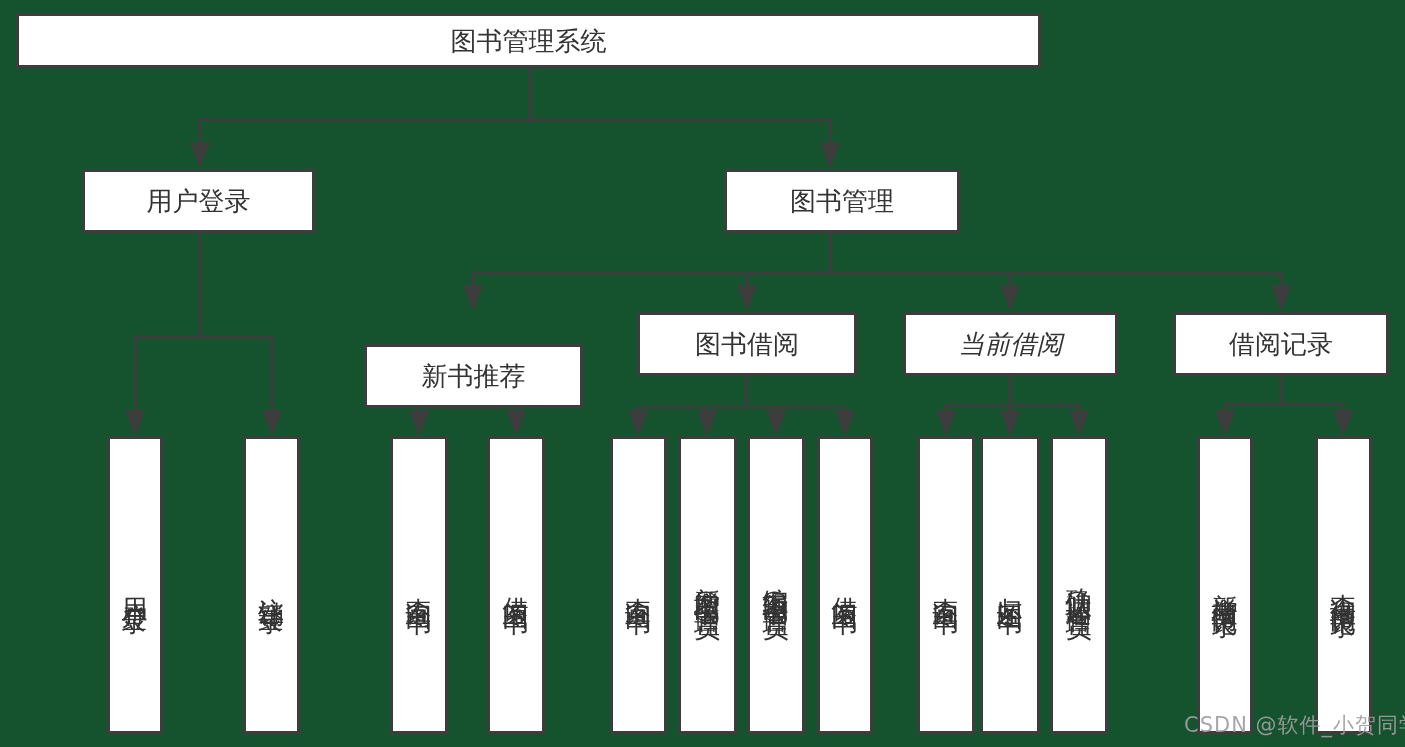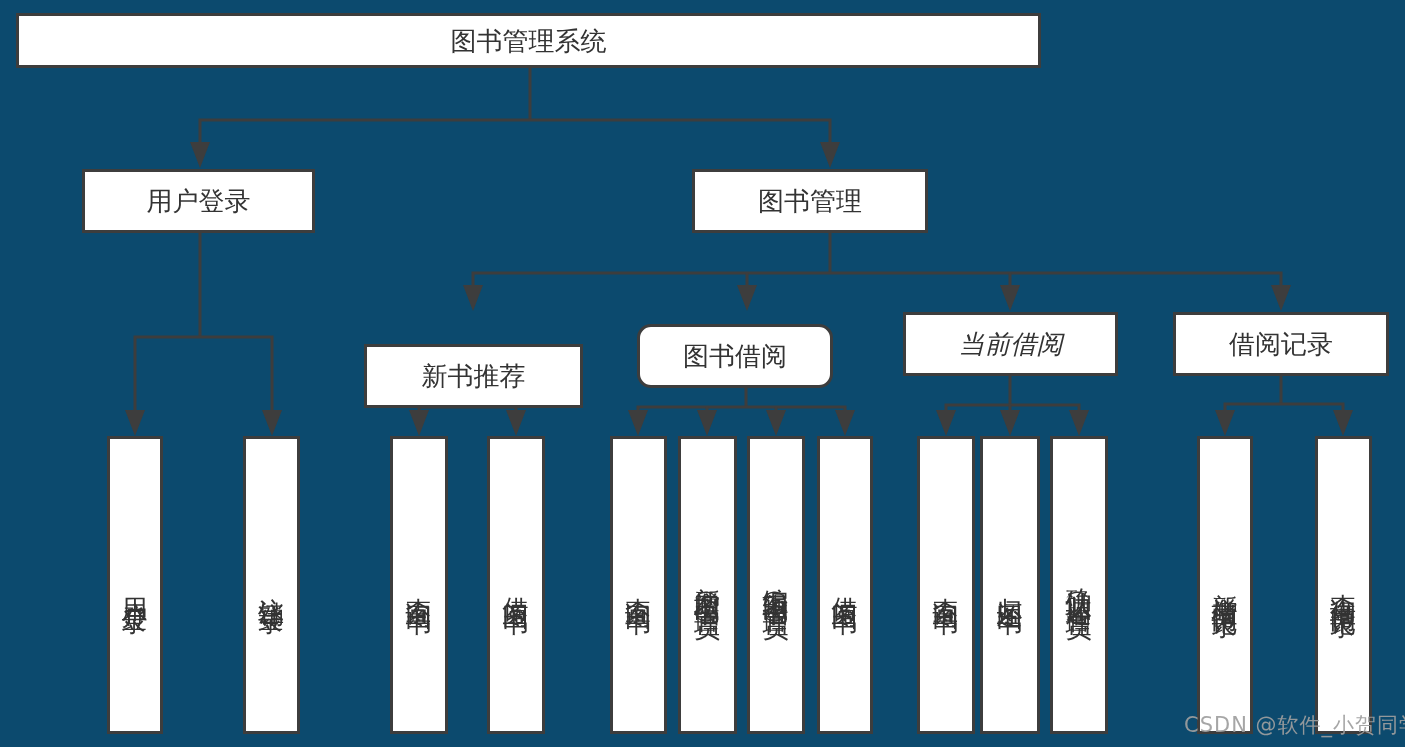--- a/index.html
+++ b/index.html
@@ -1,20 +1,20 @@
 <!DOCTYPE html>
 <html><head>
 <meta charset="utf-8">
 <style>
   html, body { margin: 0; padding: 0; background: #ffffff; }
   #canvas {
     position: relative;
     width: 1405px;
     height: 747px;
-    background: #0c4a6e;
+    background: #14532d;
     font-family: "DejaVu Sans", "Liberation Sans", sans-serif;
     overflow: hidden;
   }
   #connectors {
     position: absolute;
     left: 0; top: 0;
     width: 1405px; height: 747px;
   }
   .node {
     position: absolute;
@@ -98,24 +98,24 @@
       <polygon points="1000,410 1020,410 1010,436"></polygon>
       <polygon points="1069,410 1089,410 1079,436"></polygon>
       <polygon points="1215,410 1235,410 1225,436"></polygon>
       <polygon points="1333,410 1353,410 1343,436"></polygon>
     </g>
   </svg>
 
   <div class="node" style="left:16px; top:13px; width:1025px; height:55px;">图书管理系统</div>
 
   <div class="node" style="left:82px; top:169px; width:233px; height:64px;">用户登录</div>
-  <div class="node" style="left:692px; top:169px; width:236px; height:64px;">图书管理</div>
+  <div class="node" style="left:724px; top:169px; width:236px; height:64px;">图书管理</div>
 
   <div class="node" style="left:364px; top:312px; width:219px; height:64px;margin-top:32px;">新书推荐</div>
-  <div class="node" style="left:637px; top:324px; width:196px; height:64px;border-radius:14px;">图书借阅</div>
+  <div class="node" style="left:637px; top:312px; width:220px; height:64px;">图书借阅</div>
   <div class="node" style="left:903px; top:312px; width:215px; height:64px;font-style:italic;">当前借阅</div>
   <div class="node" style="left:1173px; top:312px; width:216px; height:64px;">借阅记录</div>
 
   <div class="node vertical" style="left:107px; top:436px; width:56px; height:298px;">用户登录</div>
   <div class="node vertical" style="left:243px; top:436px; width:57px; height:298px;">注销登录</div>
 
   <div class="node vertical" style="left:390px; top:436px; width:58px; height:298px;">查询图书</div>
   <div class="node vertical" style="left:487px; top:436px; width:58px; height:298px;">借阅图书</div>
 
   <div class="node vertical" style="left:610px; top:436px; width:57px; height:298px;">查询图书</div>

